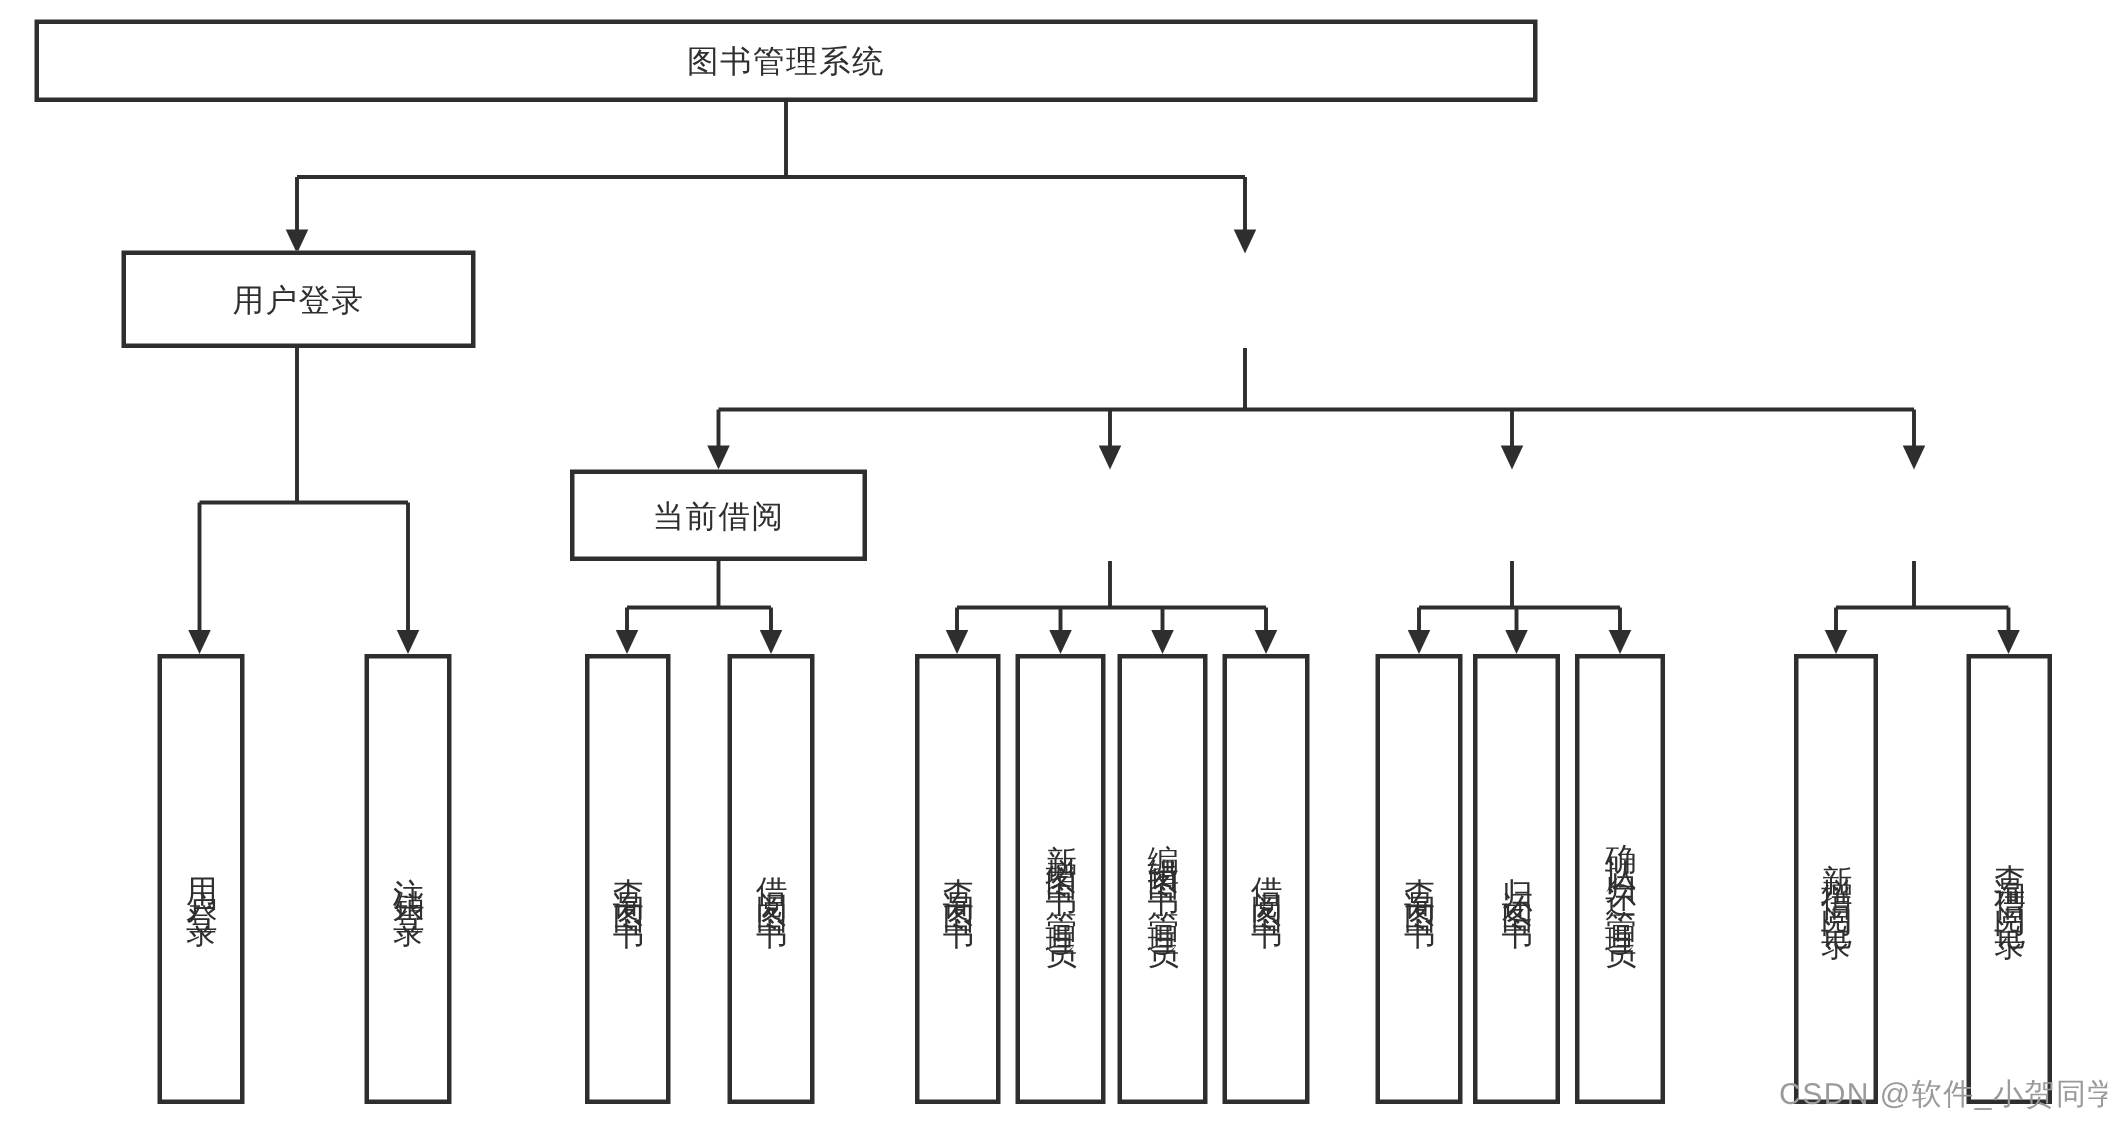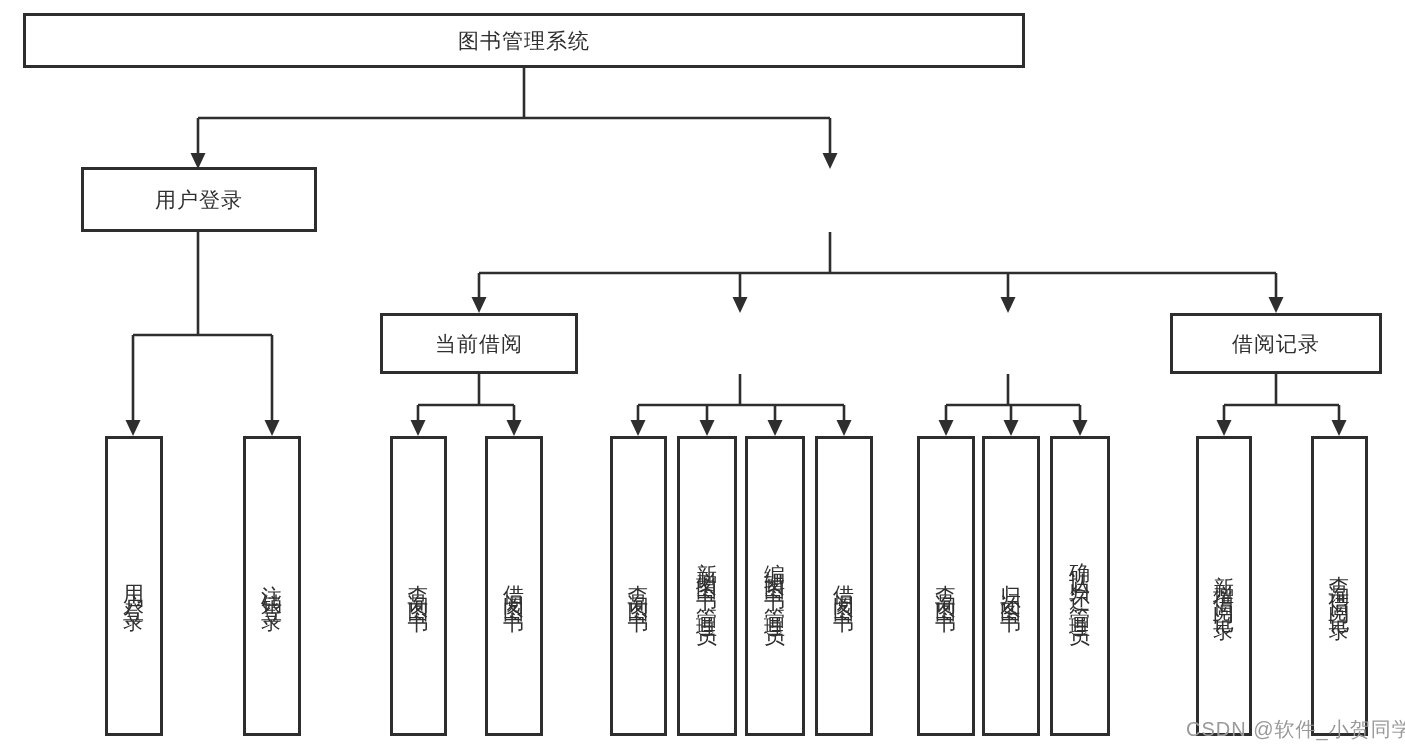--- a/index.html
+++ b/index.html
@@ -93,23 +93,20 @@
     <span>图书管理系统</span>
   </div>
 
   <div class="node hbox" style="left:81px;top:167px;width:236px;height:65px">
     <span>用户登录</span>
   </div>
 
   <div class="node hbox" style="left:380px;top:313px;width:198px;height:61px">
     <span>当前借阅</span>
   </div>
-  <div class="node hbox" style="left:1170px;top:313px;width:212px;height:61px">
-    <span>借阅记录</span>
-  </div>
 
   <div class="node leaf" style="left:105px;width:58px">
     <span class="vtext">用户登录</span>
   </div>
   <div class="node leaf" style="left:243px;width:58px">
     <span class="vtext">注销登录</span>
   </div>
   <div class="node leaf" style="left:390px;width:57px">
     <span class="vtext">查询图书</span>
   </div>

